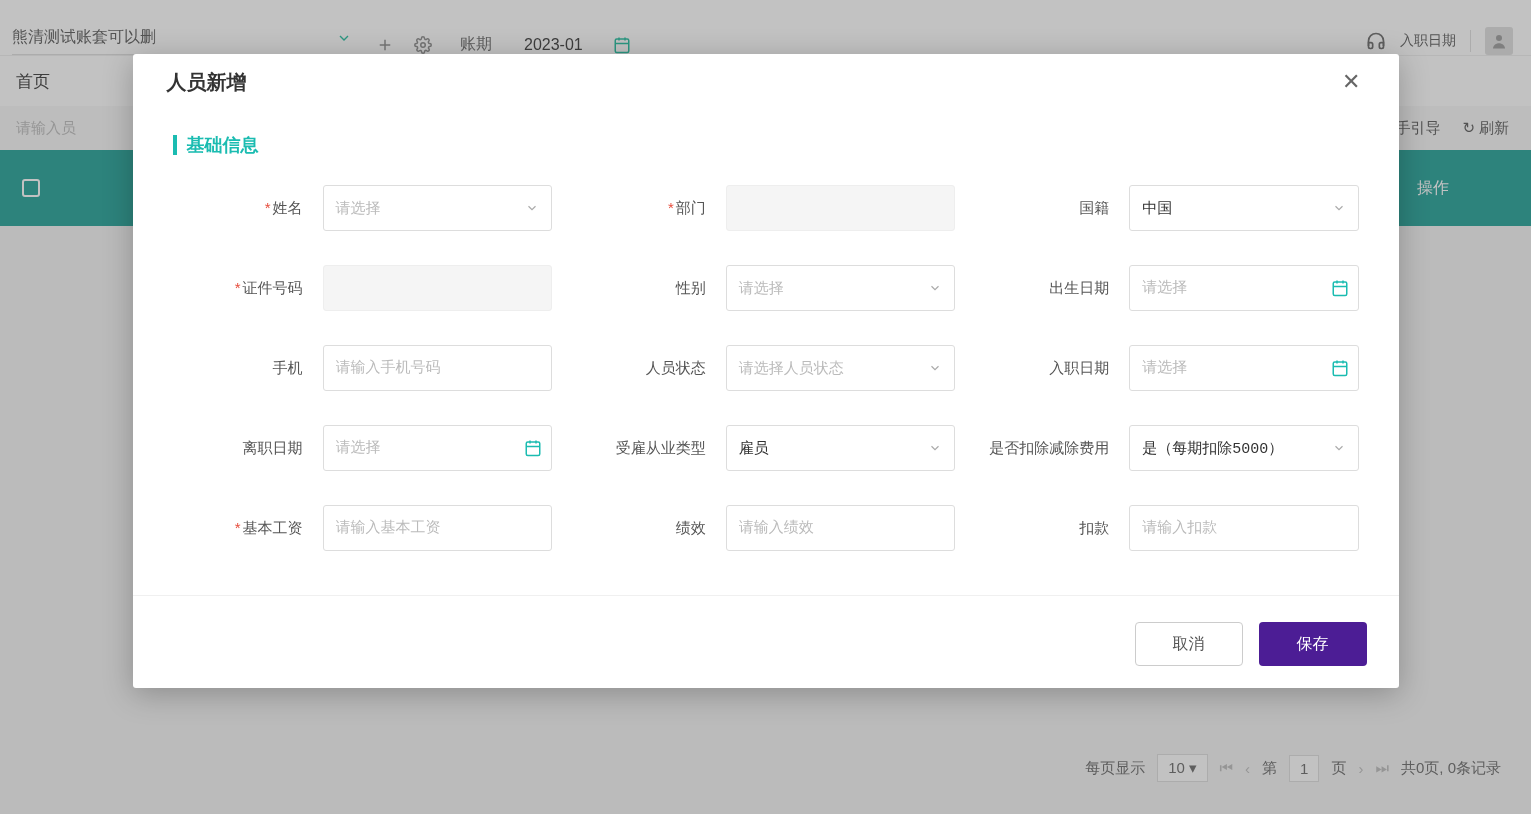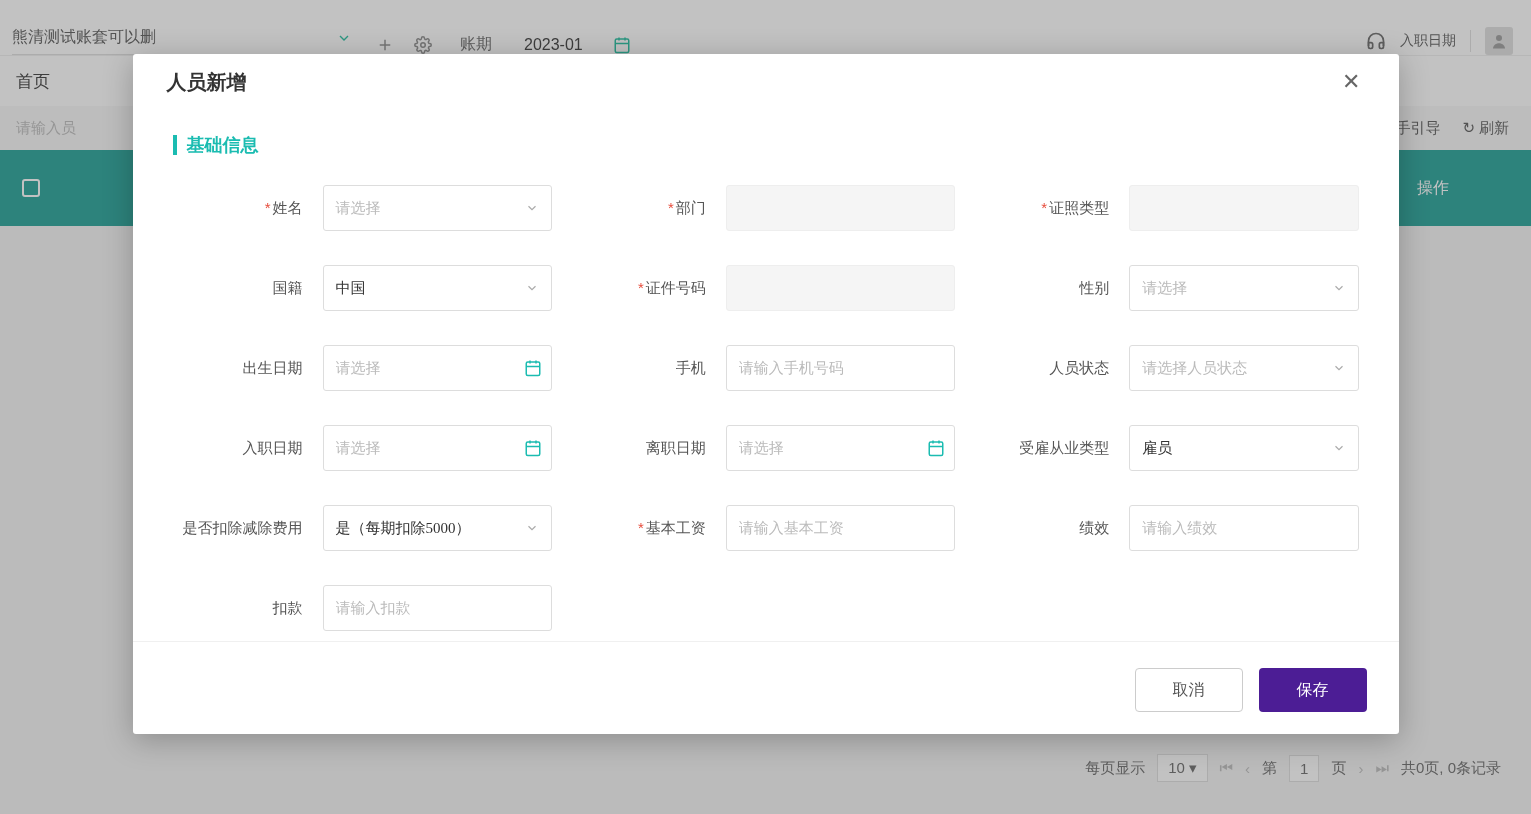--- a/index.html
+++ b/index.html
@@ -174,21 +174,21 @@
     .input, .select {
       width: 100%;
       height: 46px;
       border: 1px solid #ddd;
       border-radius: 3px;
       padding: 0 12px;
       font-size: 15px;
       color: #333;
       background: #fff;
       outline: none;
-      font-family: Liberation Serif, serif;
+      font-family: Liberation Mono, monospace;
     }
     .input.readonly, .select.readonly {
       background: #f5f5f5;
       border-color: #eee;
     }
     .input::placeholder { color: #bbb; }
     .select { 
       appearance: none; 
       cursor: pointer;
       text-align: left;
@@ -339,24 +339,20 @@
                     <polyline points="6 9 12 15 18 9"></polyline>
                   </svg>
                 </span>
             </div>
           </div>
         </div>
         <div class="field">
           <div class="field-label"><span class="req">*</span><span>部门</span></div>
           <div class="field-control"><input class="input readonly" readonly="" style=""></div>
         </div>
-        <div class="field">
-          <div class="field-label"><span class="req">*</span><span>证照类型</span></div>
-          <div class="field-control"><input class="input readonly" readonly="" style=""></div>
-        </div>
 
         <div class="field">
           <div class="field-label"><span>国籍</span></div>
           <div class="field-control">
             <div class="select">
               <span class="sel-text">中国</span>
               <span class="caret">
                   <svg width="14" height="14" viewBox="0 0 24 24" fill="none" stroke="currentColor" stroke-width="2">
                     <polyline points="6 9 12 15 18 9"></polyline>
                   </svg>

